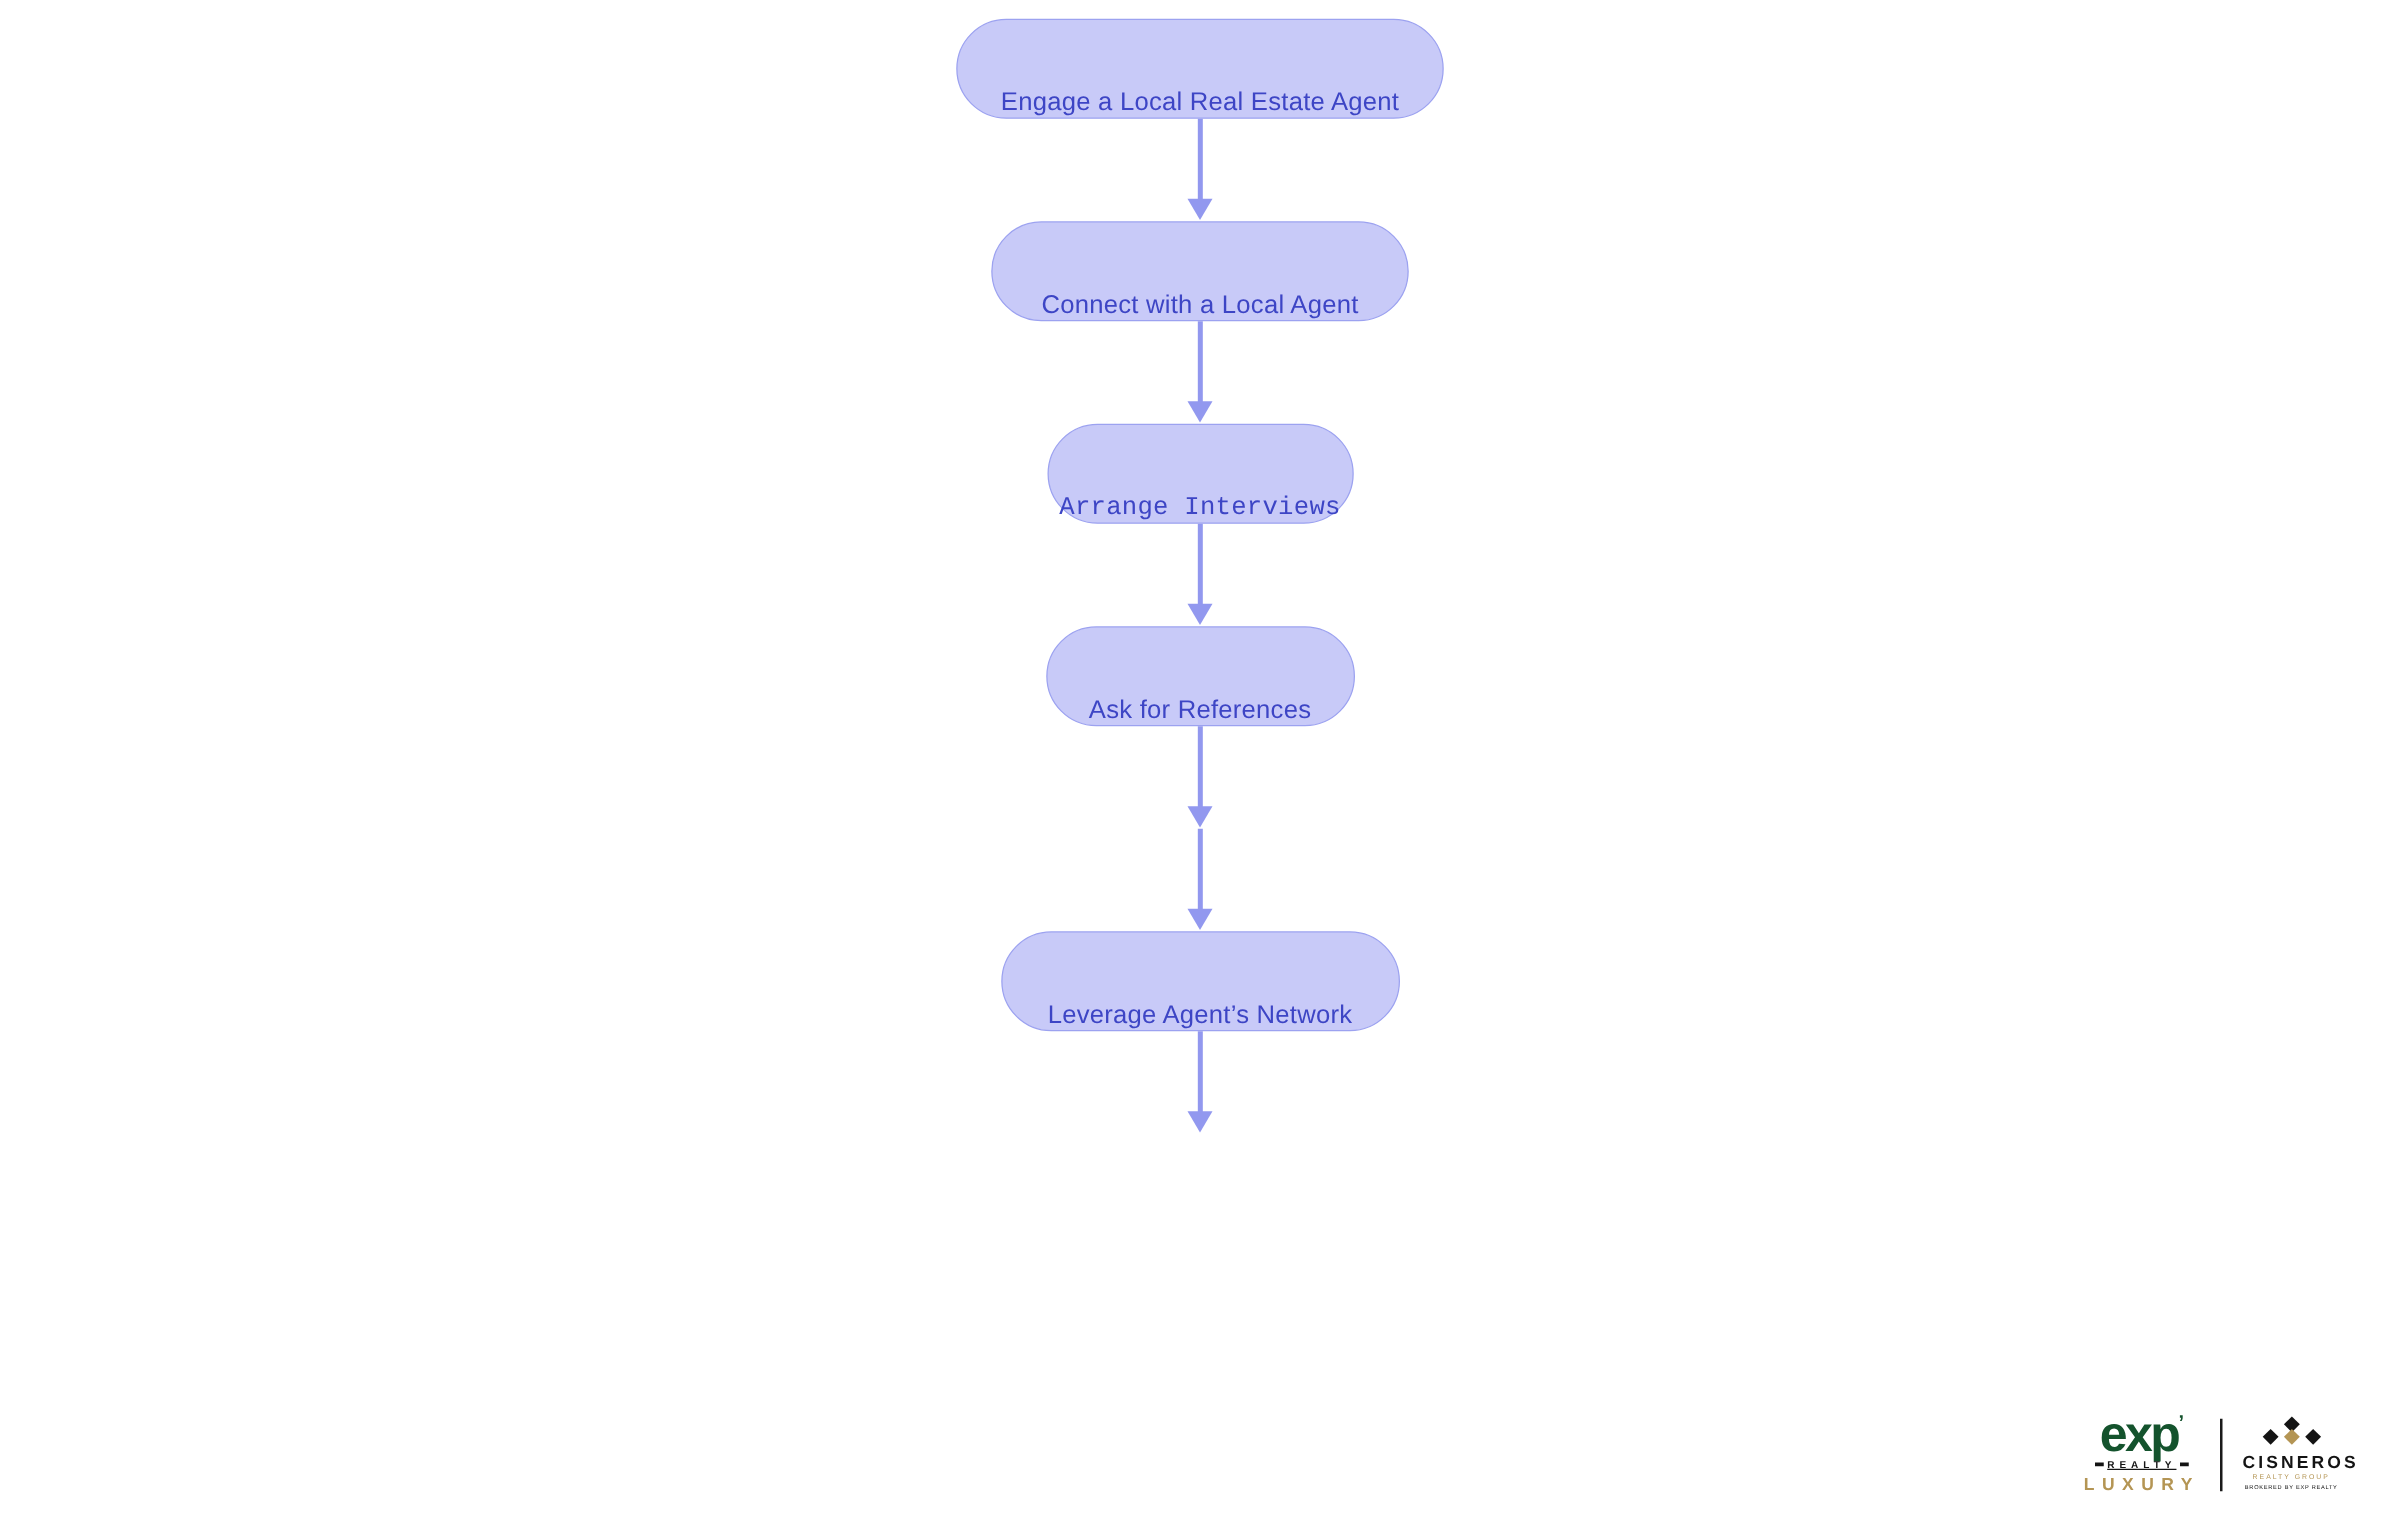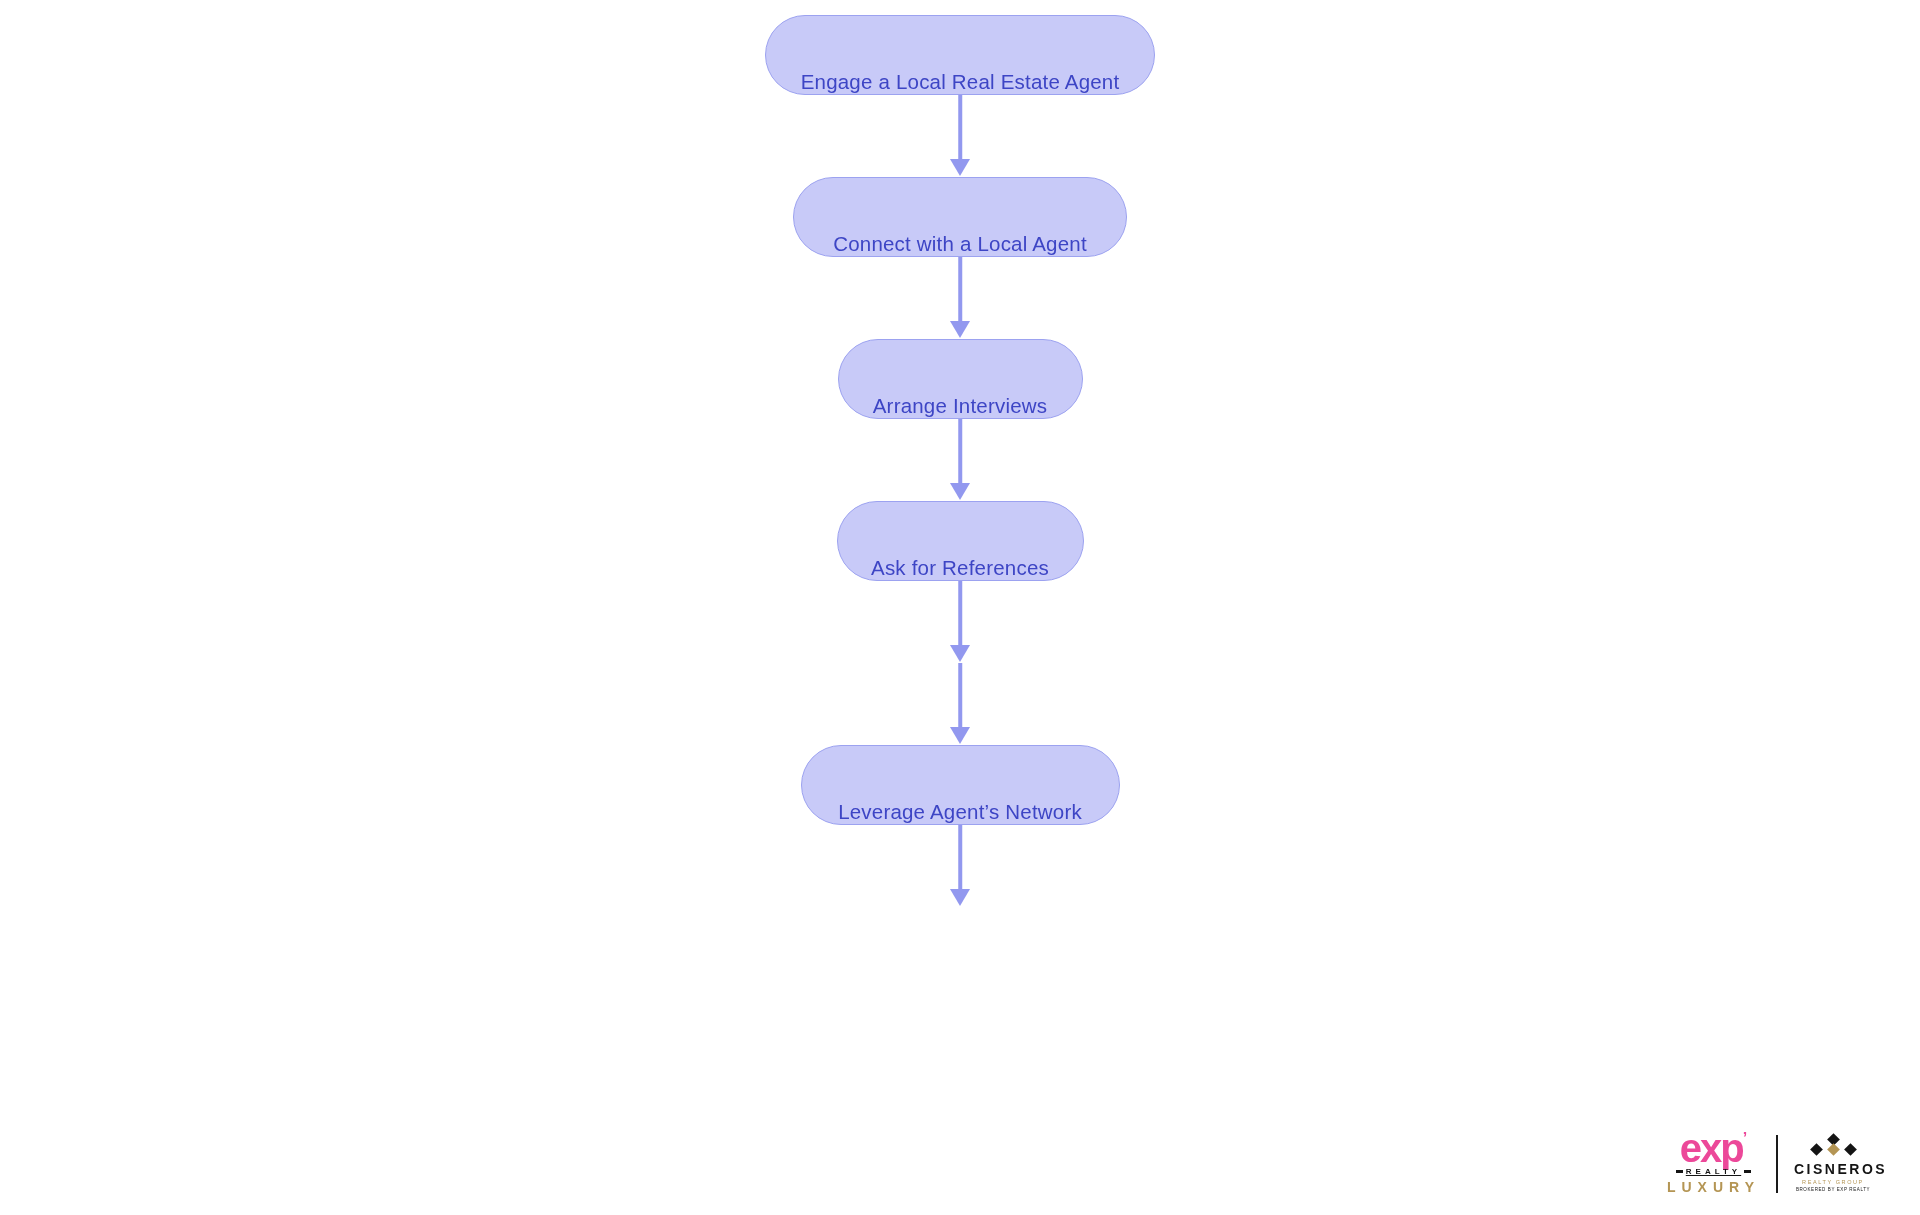--- a/index.html
+++ b/index.html
@@ -23,21 +23,21 @@
     background:var(--node-fill,#c8caf8);
     border:1.5px solid var(--node-border,#9ca2f0);
     color:var(--node-text,#3d45c5);
     display:flex;align-items:flex-end;justify-content:center;
     font-size:20.5px;
     letter-spacing:0.2px;
     white-space:nowrap;
   }
   .n1{width:390px;}
   .n2{width:334px;}
-  .n3{width:245px;}
+  .n3{width:245px;font-family:Liberation Mono, monospace;}
   .n4{width:247px;}
   .n5{width:323px;}
   .n6{width:319px;}
   .n7{width:261px;}
   .arrow{
     position:relative;
     width:24px;height:82px;
     flex:0 0 auto;
   }
   .arrow .line{
@@ -56,21 +56,21 @@
   }
   
   .brand{
     position:absolute;
     right:48px;bottom:20px;
     display:flex;align-items:center;gap:16px;
   }
   .exp-logo{text-align:center;color:#141414;}
   .exp-word{
     font-size:40px;font-weight:bold;letter-spacing:-2px;
-    line-height:0.78;color:#ec4899;
+    line-height:0.78;color:#14532d;
   }
   .exp-tick{font-size:16px;vertical-align:top;letter-spacing:0;}
   .exp-realty{
     font-size:8px;font-weight:bold;letter-spacing:4px;
     margin-top:3px;color:#141414;
     display:flex;align-items:center;justify-content:center;gap:3px;text-decoration:underline;
   }
   .exp-realty::before,.exp-realty::after{
     content:"";display:inline-block;width:7px;height:3px;background:#141414;
   }

